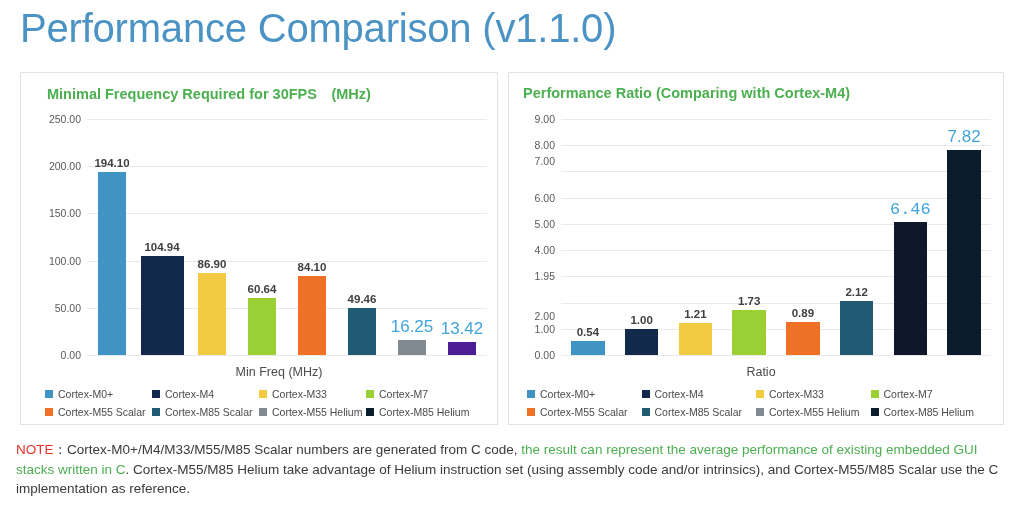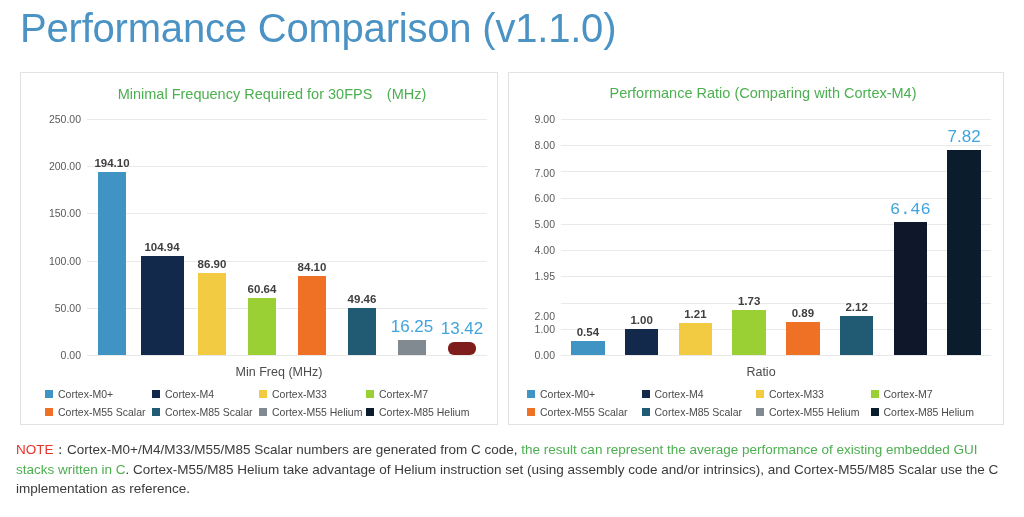--- a/index.html
+++ b/index.html
@@ -24,22 +24,21 @@
     position:absolute;top:72px;height:353px;
     border:1px solid #e2e2e2;
     background:#fff;
     box-sizing:border-box;
   }
   #panel-left{left:20px;width:478px;}
   #panel-right{left:508px;width:496px;}
 
   .chart-title{
     position:absolute;top:12px;left:0;width:100%;
-    text-align:center;
-    font-size:14.5px;font-weight:normal;
+    font-size:14.5px;font-weight:bold;
     color:#4caf50;
     white-space:nowrap;
   }
   #panel-left .chart-title{padding-left:26px;box-sizing:border-box;}
   #panel-right .chart-title{padding-left:14px;box-sizing:border-box;}
 
   
   .plot{position:absolute;}
   #plot-left{left:66px;top:46px;right:10px;height:236px;}
   #plot-right{left:52px;top:46px;right:12px;height:236px;}
@@ -169,21 +168,21 @@
           <div class="bar" title="Cortex-M85 Scalar: 49.46" style="height: 46.6902px; background: rgb(33, 91, 115);">
             <div class="bar-label">49.46</div>
           </div>
         </div>
         <div class="slot">
           <div class="bar" title="Cortex-M55 Helium: 16.25" style="height: 15.34px; background: rgb(128, 138, 144);">
             <div class="bar-label hl">16.25</div>
           </div>
         </div>
         <div class="slot">
-          <div class="bar" title="Cortex-M85 Helium: 13.42" style="height: 12.6685px; background: #7f1d1d; border-radius: 6px;">
+          <div class="bar" title="Cortex-M85 Helium: 13.42" style="height: 12.6685px; background: #4c1d95;">
             <div class="bar-label hl">13.42</div>
           </div>
         </div>
       </div>
     </div>
   <div class="axis-title">Min Freq (MHz)</div>
   <div class="legend" id="legend-left">
       <div class="legend-item">
         <span class="legend-swatch" style="background: rgb(63, 148, 196);"></span>
         <span>Cortex-M0+</span>
@@ -230,21 +229,21 @@
       <div class="ytick" style="top: 197px;">2.00</div>
       <div class="gridline" style="top: 157.333px;"></div>
       <div class="ytick" style="top: 157.333px;">1.95</div>
       <div class="gridline" style="top: 131.111px;"></div>
       <div class="ytick" style="top: 131.111px;">4.00</div>
       <div class="gridline" style="top: 104.889px;"></div>
       <div class="ytick" style="top: 104.889px;">5.00</div>
       <div class="gridline" style="top: 78.6667px;"></div>
       <div class="ytick" style="top: 78.6667px;">6.00</div>
       <div class="gridline" style="top: 52.4444px;"></div>
-      <div class="ytick" style="top: 54px;">7.00</div>
+      <div class="ytick" style="top: 42px;">7.00</div>
       <div class="gridline" style="top: 26.2222px;"></div>
       <div class="ytick" style="top: 26.2222px;">8.00</div>
       <div class="gridline" style="top: 0px;"></div>
       <div class="ytick" style="top: 0px;">9.00</div>
       <div class="bars">
         <div class="slot">
           <div class="bar" title="Cortex-M0+: 0.54" style="height: 14.16px; background: rgb(63, 148, 196);">
             <div class="bar-label">0.54</div>
           </div>
         </div>
@@ -262,21 +261,21 @@
           <div class="bar" title="Cortex-M7: 1.73" style="height: 45.3644px; background: rgb(155, 208, 53);">
             <div class="bar-label">1.73</div>
           </div>
         </div>
         <div class="slot">
           <div class="bar" title="Cortex-M55 Scalar: 1.25" style="height: 32.7778px; background: rgb(239, 113, 38);">
             <div class="bar-label">0.89</div>
           </div>
         </div>
         <div class="slot">
-          <div class="bar" title="Cortex-M85 Scalar: 2.12" style="height: 39px; background: rgb(33, 91, 115);">
+          <div class="bar" title="Cortex-M85 Scalar: 2.12" style="height: 54px; background: rgb(33, 91, 115);">
             <div class="bar-label">2.12</div>
           </div>
         </div>
         <div class="slot">
           <div class="bar" title="Cortex-M55 Helium: 6.46" style="height: 133px; background: #0f172a; font-family: Liberation Mono, monospace;">
             <div class="bar-label hl">6.46</div>
           </div>
         </div>
         <div class="slot">
           <div class="bar" title="Cortex-M85 Helium: 7.82" style="height: 205.058px; background: rgb(11, 28, 44);">

